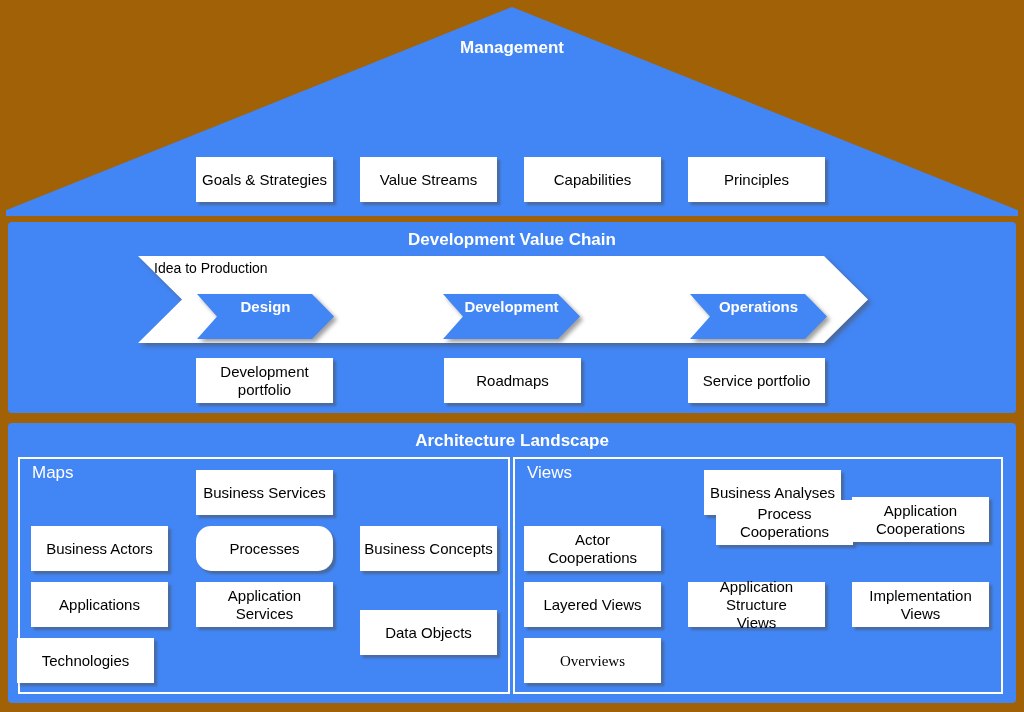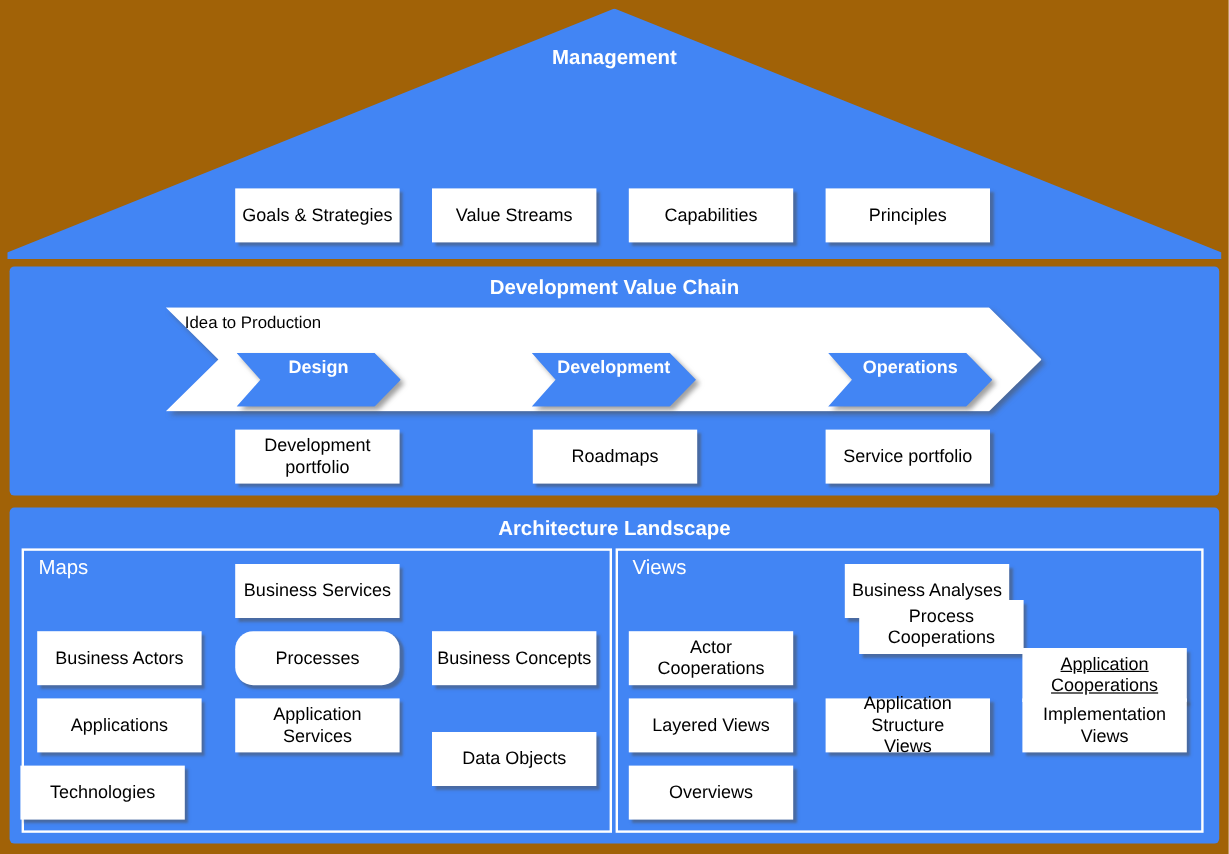--- a/index.html
+++ b/index.html
@@ -119,22 +119,22 @@
   <div class="box" style="left:31px;top:582px;">Applications</div>
   <div class="box" style="left:196px;top:582px;">Application Services</div>
   <div class="box" style="left:360px;top:610px;">Data Objects</div>
   <div class="box" style="left:17px;top:638px;">Technologies</div>
 
   <div class="box" style="left:688px;top:470px;margin-left:16px;">Business Analyses</div>
   <div class="box" style="left:524px;top:526px;">Actor
 Cooperations</div>
   <div class="box" style="left:688px;top:500px;margin-left:28px;">Process
 Cooperations</div>
-  <div class="box" style="left:852px;top:540px;text-decoration:underline;">Application
+  <div class="box" style="left:852px;top:497px;">Application
 Cooperations</div>
   <div class="box" style="left:524px;top:582px;">Layered Views</div>
   <div class="box" style="left:688px;top:582px;">Application Structure
 Views</div>
   <div class="box" style="left:852px;top:582px;">Implementation
 Views</div>
-  <div class="box" style="left:524px;top:638px;">Overviews</div>
+  <div class="box" style="left:524px;top:638px;font-family:Liberation Serif, serif;">Overviews</div>
 
 </div>
 
 </body></html>

